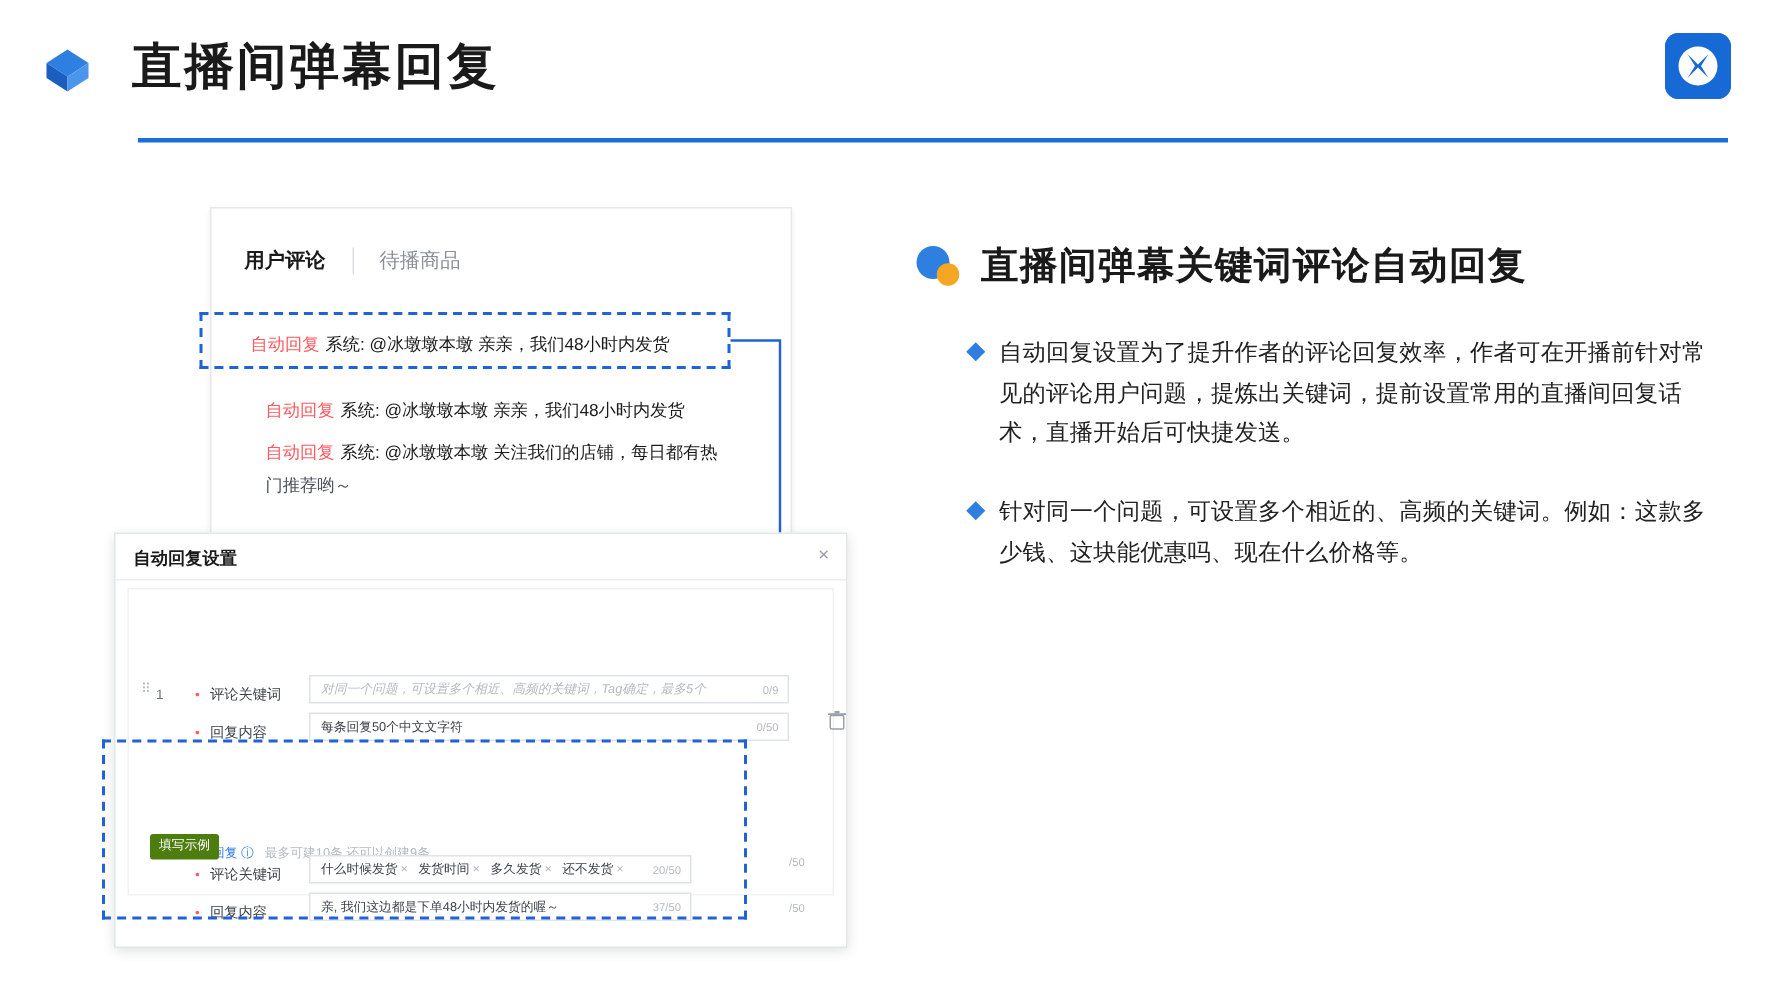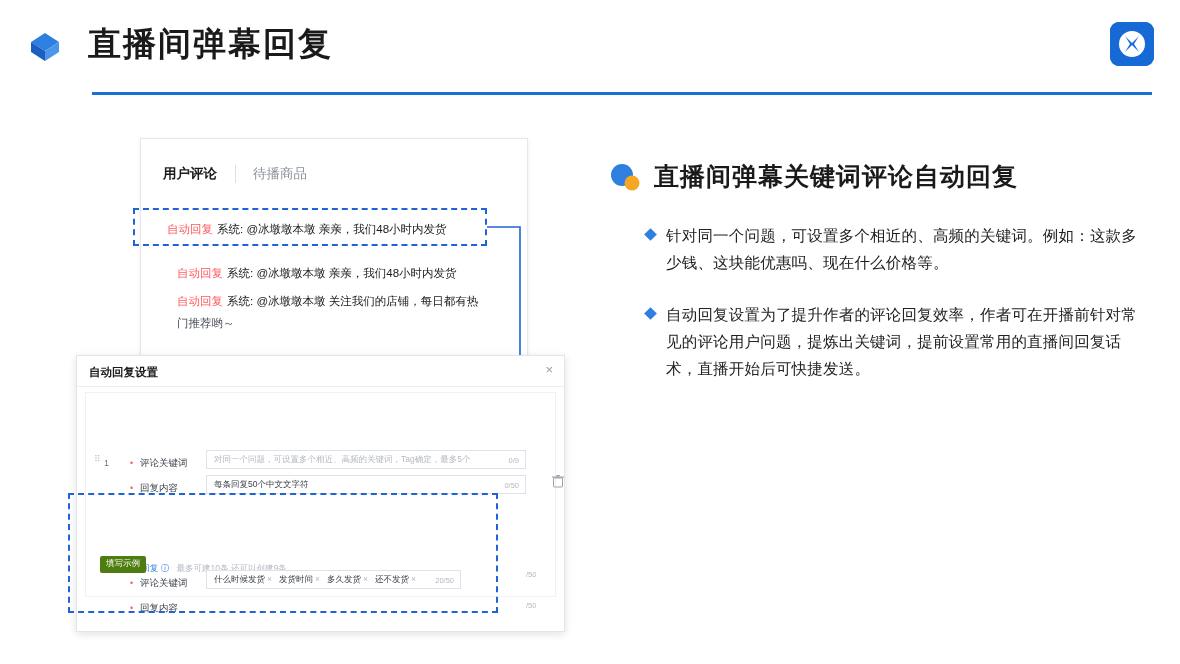--- a/index.html
+++ b/index.html
@@ -226,20 +226,21 @@
     background: #fff;
     box-sizing: border-box;
   }
   .inputbox .ph {
     position: absolute;
     left: 7px; top: 50%;
     transform: translateY(-50%);
     font-size: 8.5px;
     color: #b4b9c2;
     white-space: nowrap;
+    font-style: italic;
   }
   .inputbox .val {
     position: absolute;
     left: 7px; top: 50%;
     transform: translateY(-50%);
     font-size: 8.5px;
     color: #3c4149;
     white-space: nowrap;
   }
   .inputbox .cnt {
@@ -325,27 +326,27 @@
   <div class="right-heading">
     <div class="blob-icon">
       <svg width="30" height="30" viewBox="0 0 30 30">
         <circle cx="12" cy="13" r="11" fill="#2f7fe0"></circle>
         <circle cx="22" cy="21" r="7.5" fill="#f5a623"></circle>
       </svg>
     </div>
     <div class="right-heading-text">直播间弹幕关键词评论自动回复</div>
   </div>
 
+  <div class="bullet-row">
+    <div class="bullet-diamond"></div>
+    <div class="bullet-text">自动回复设置为了提升作者的评论回复效率，作者可在开播前针对常见的评论用户问题，提炼出关键词，提前设置常用的直播间回复话术，直播开始后可快捷发送。</div>
+  </div>
   <div class="bullet-row" style="margin-top:14px;">
     <div class="bullet-diamond"></div>
     <div class="bullet-text">针对同一个问题，可设置多个相近的、高频的关键词。例如：这款多少钱、这块能优惠吗、现在什么价格等。</div>
-  </div>
-  <div class="bullet-row">
-    <div class="bullet-diamond"></div>
-    <div class="bullet-text">自动回复设置为了提升作者的评论回复效率，作者可在开播前针对常见的评论用户问题，提炼出关键词，提前设置常用的直播间回复话术，直播开始后可快捷发送。</div>
   </div>
 </div>
 
 <div class="shot-a">
   <div class="tabs">
     <div class="tab">用户评论</div>
     <div class="tab">待播商品</div>
   </div>
 
   <div class="comment-line c1">
@@ -408,19 +409,23 @@
     <div class="field-label" style="left:54px; top:184px;">评论关键词</div>
     <div class="inputbox" style="left:120px; top:177px; width:255px; height:19px;">
       <span class="val">
         <span class="tagchip"><span>什么时候发货</span><span class="x">×</span></span><span class="tagchip"><span>发货时间</span><span class="x">×</span></span><span class="tagchip"><span>多久发货</span><span class="x">×</span></span><span class="tagchip"><span>还不发货</span><span class="x">×</span></span>
       </span>
       <span class="cnt">20/50</span>
     </div>
 
     <div class="req-dot" style="left:44px; top:210px;">•</div>
     <div class="field-label" style="left:54px; top:209px;">回复内容</div>
+    <div class="inputbox" style="left:120px; top:202px; width:255px; height:19px;">
+      <span class="val">亲, 我们这边都是下单48小时内发货的喔～</span>
+      <span class="cnt">37/50</span>
+    </div>
 
     <div style="position:absolute; left:440px; top:177px; font-size:7.5px; color:#b4b9c2;">/50</div>
     <div style="position:absolute; left:440px; top:208px; font-size:7.5px; color:#b4b9c2;">/50</div>
   </div>
 </div>
 
 <div class="dash-box-2"></div>
 
 </body></html>

